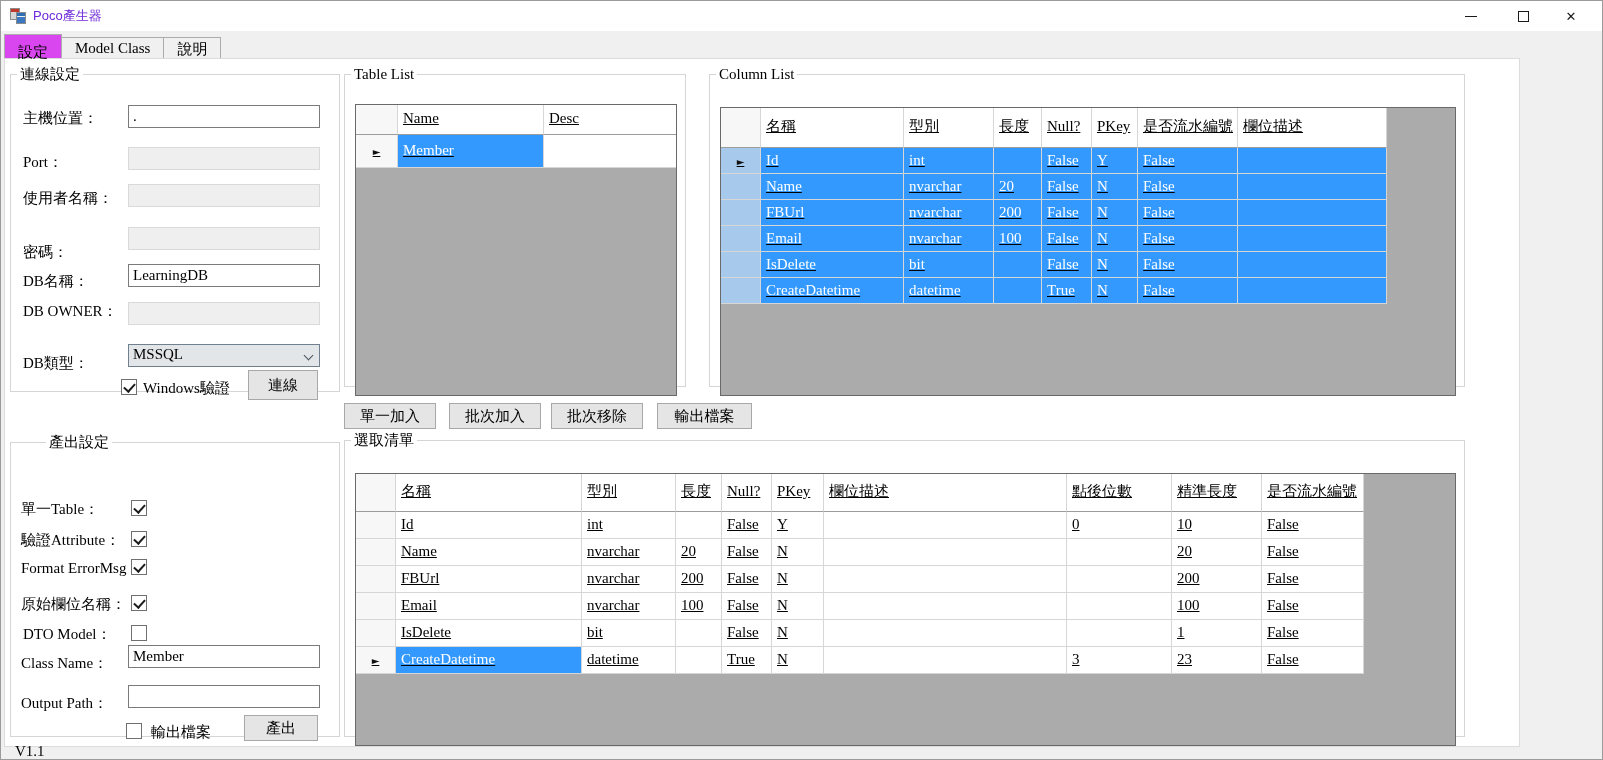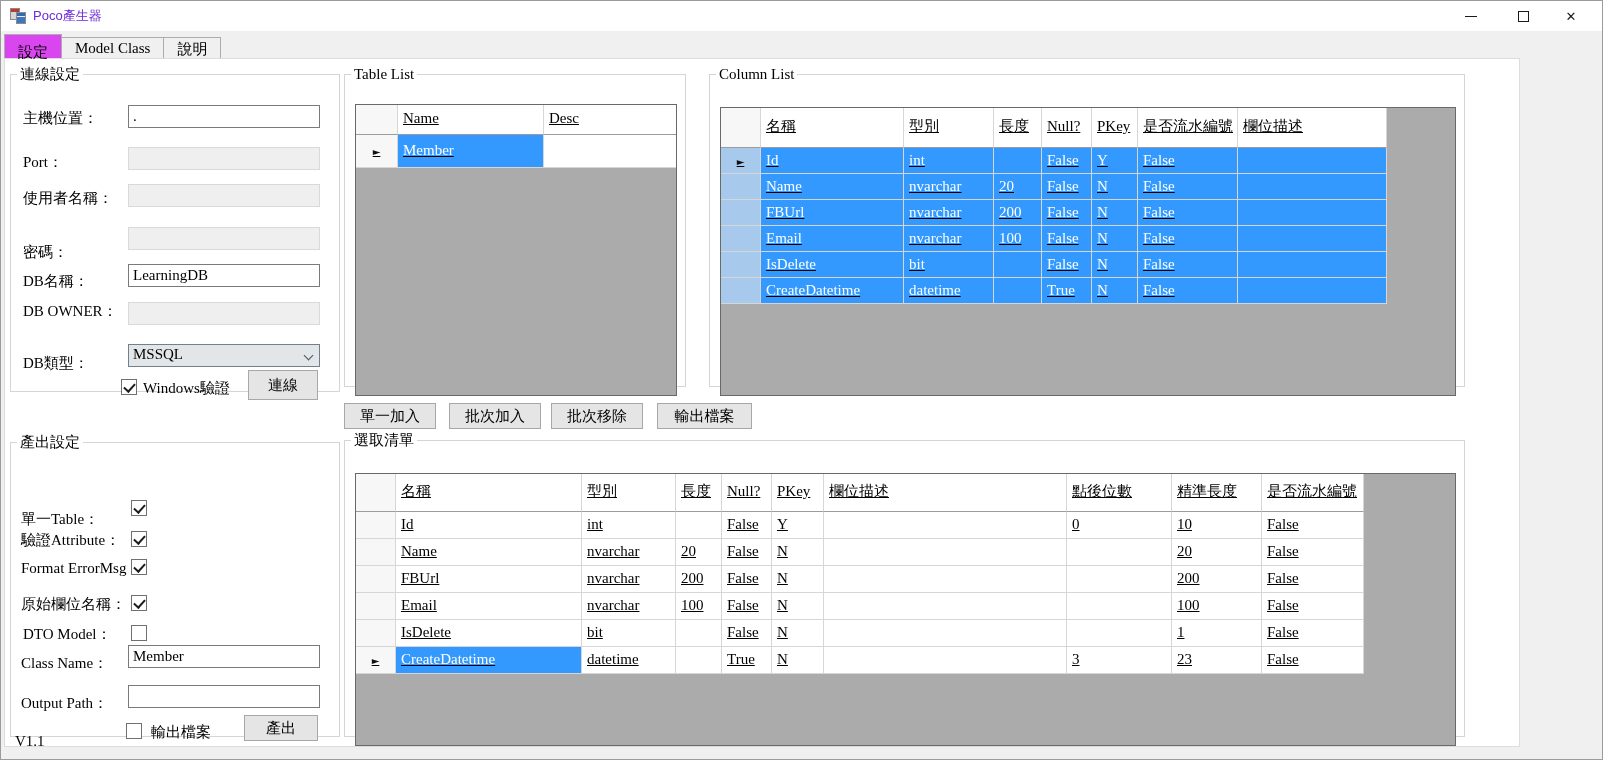--- a/index.html
+++ b/index.html
@@ -112,45 +112,45 @@
       <div class="combo" style="left:117px; top:261px;">
         <span>MSSQL</span>
         <span class="chev"></span>
       </div>
 
       <div class="checkbox checked" style="left:110px; top:296px;"></div>
       <div class="lbl" style="left:132px; top:296px;">Windows驗證</div>
       <div class="btn" style="left:237px; top:287px; width:70px; height:30px; padding-top:5px;">連線</div>
     </fieldset>
 
-    <fieldset style="left:5px; top:375px; width:330px; height:303px;">
+    <fieldset style="left:5px; top:375px; width:330px; height:303px;padding-left:29px;">
       <legend>產出設定</legend>
 
-      <div class="lbl" style="left:10px; top:49px;margin-top:10px;">單一Table：</div>
+      <div class="lbl" style="left:10px; top:49px;">單一Table：</div>
       <div class="checkbox checked" style="left:120px; top:49px;"></div>
 
       <div class="lbl" style="left:10px; top:80px;">驗證Attribute：</div>
       <div class="checkbox checked" style="left:120px; top:80px;"></div>
 
       <div class="lbl" style="left:10px; top:108px;">Format ErrorMsg：</div>
       <div class="checkbox checked" style="left:120px; top:108px;"></div>
 
       <div class="lbl" style="left:10px; top:144px;">原始欄位名稱：</div>
       <div class="checkbox checked" style="left:120px; top:144px;"></div>
 
       <div class="lbl" style="left:12px; top:174px;">DTO Model：</div>
       <div class="checkbox" style="left:120px; top:174px;"></div>
 
       <div class="lbl" style="left:10px; top:203px;">Class Name：</div>
       <input class="txt" style="left: 117px; top: 194px;" value="Member">
 
       <div class="lbl" style="left:10px; top:243px;">Output Path：</div>
       <input class="txt" style="left: 117px; top: 234px;" value="">
 
-      <div class="lbl" style="left:4px; top:282px;">V1.1</div>
+      <div class="lbl" style="left:4px; top:292px;">V1.1</div>
       <div class="checkbox" style="left:115px; top:272px;"></div>
       <div class="lbl" style="left:140px; top:272px;">輸出檔案</div>
       <div class="btn" style="left:233px; top:264px; width:74px; height:26px;">產出</div>
     </fieldset>
 
     <fieldset style="left:339px; top:7px; width:342px; height:321px;">
       <legend>Table List</legend>
       <div class="grid" style="left:10px; top:21px; width:322px; height:292px;">
           <table style="width: 322px;">
             <colgroup>

